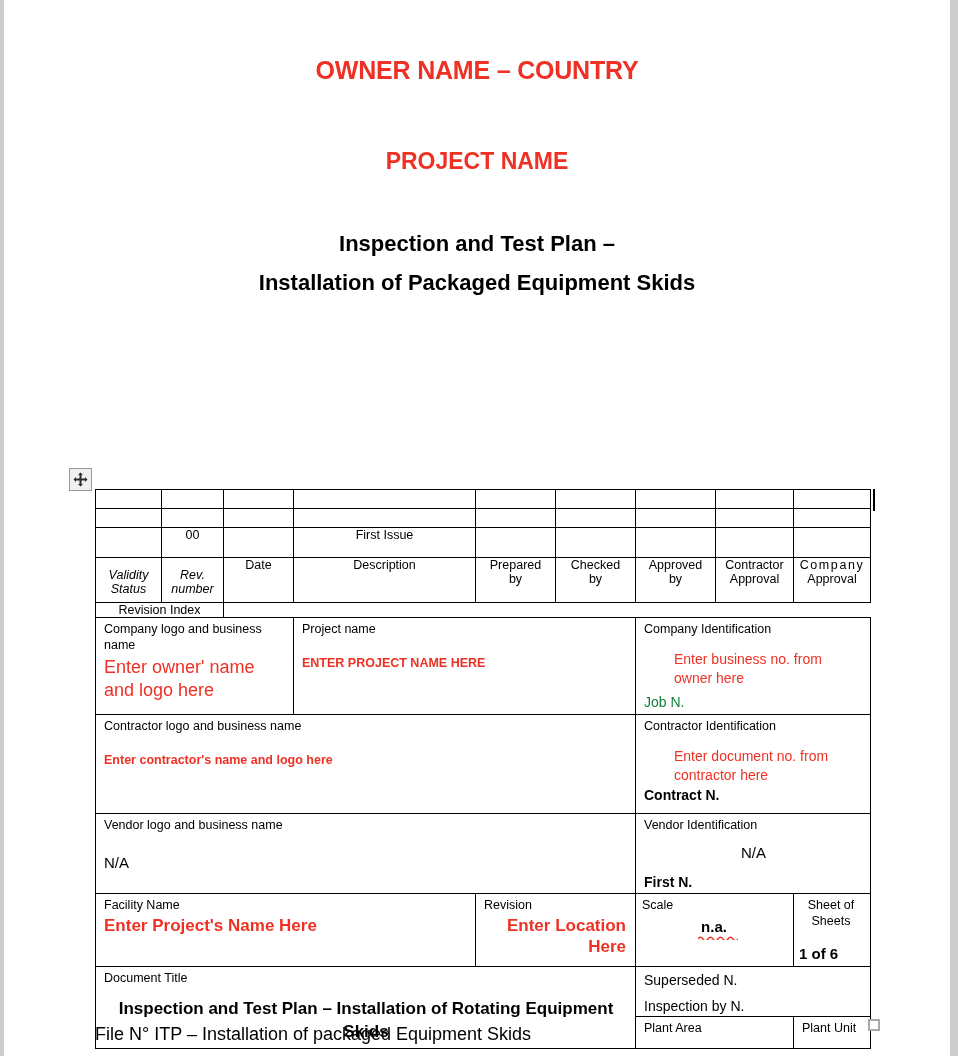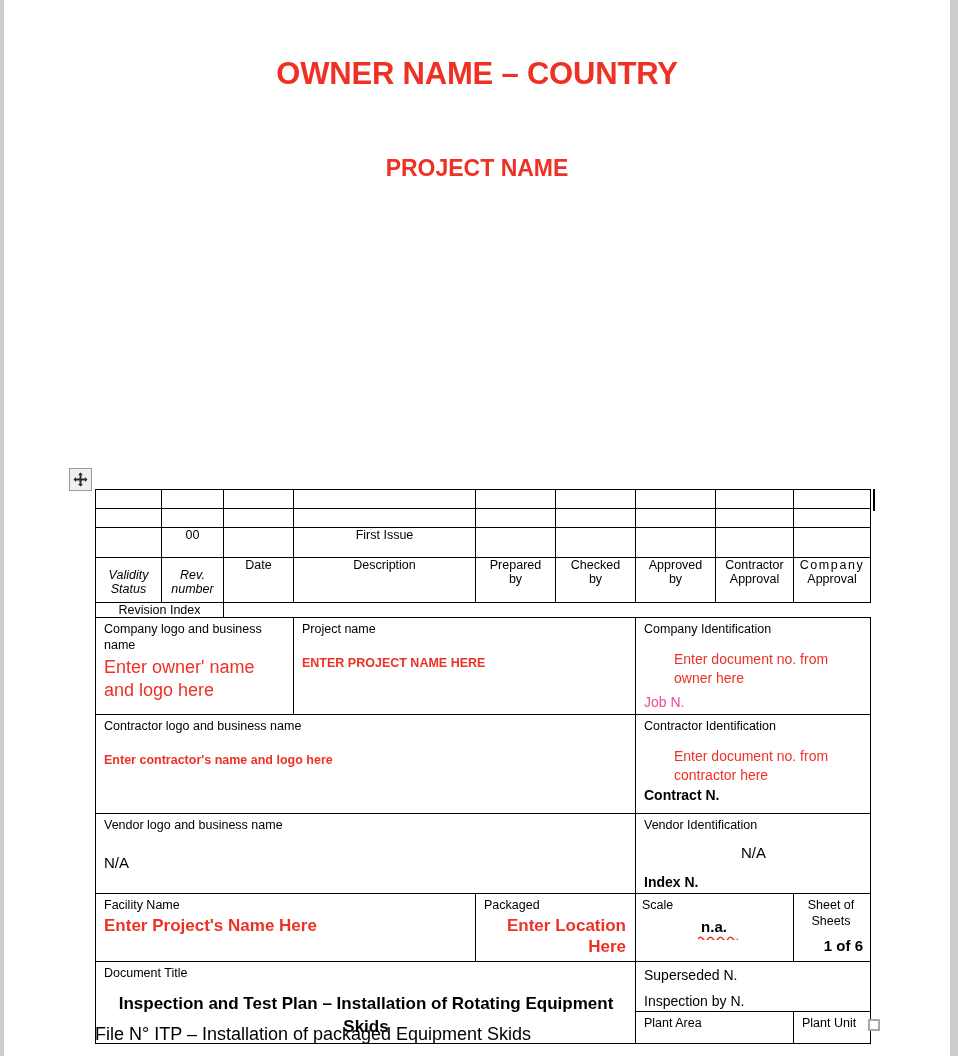--- a/index.html
+++ b/index.html
@@ -14,21 +14,21 @@
     left: 4px; top: 0;
     width: 946px; height: 1056px;
     background: #ffffff;
     overflow: hidden;
   }
 
   
   .titles { padding-top: 56px; text-align: center; }
   .t-owner {
     color: #ee3124;
-    font-size: 31px;
+    font-size: 25px;
     font-weight: bold;
     letter-spacing: -0.2px;
   }
   .t-project {
     color: #ee3124;
     font-size: 23px;
     font-weight: bold;
     margin-top: 63px;
   }
   .t-doc1 {
@@ -117,39 +117,39 @@
   .big-red { font-size: 18px; margin-top: 3px; }
   .bold-red-sm { font-size: 12.5px; font-weight: bold; margin-top: 18px; }
   .bold-red-md { font-size: 17px; font-weight: bold; margin-top: 1px; }
   .ident-red {
     font-size: 14px;
     color: #ee3124;
     margin: 12px 0 0 30px;
     line-height: 1.35;
   }
   .blk-bold { font-size: 14px; font-weight: bold; color: #000; }
-  .blk-norm { font-size: 14px; color: #ec4899; }
+  .blk-norm { font-size: 14px; color: #15803d; }
   .na-center { text-align: center; font-size: 15px; margin-top: 10px; }
   .na-left { font-size: 15px; margin-top: 20px; }
   .scale-val {
     text-align: center;
     font-size: 15px;
     font-weight: bold;
     margin-top: 4px;
     position: relative;
     display: inline-block;
     left: 50%;
     transform: translateX(-50%);
   }
   .squiggle {
     position: absolute;
     left: -3px; right: -5px; bottom: -5px;
     height: 5px;
   }
-  .sheet-val { text-align: right; font-size: 15px; font-weight: bold; margin-top: 8px; }
+  .sheet-val { text-align: left; font-size: 15px; font-weight: bold; margin-top: 16px; }
   .doc-title {
     text-align: center;
     font-size: 17px;
     font-weight: bold;
     line-height: 1.35;
     margin-top: 11px;
     padding: 0 4px;
   }
   .sup-line { font-size: 14px; padding: 5px 0 0 8px; }
 
@@ -165,20 +165,22 @@
   }
 </style>
 </head>
 <body>
 
 <div id="page">
 
   <div class="titles">
     <div class="t-owner">OWNER NAME – COUNTRY</div>
     <div class="t-project">PROJECT NAME</div>
+    <div class="t-doc1">Inspection and Test Plan –</div>
+    <div class="t-doc2">Installation of Packaged Equipment Skids</div>
   </div>
 
   <div id="move-handle">
     <svg width="15" height="15" viewBox="0 0 15 15" aria-hidden="true">
       <path d="M7.5 0.5 L10 3 H8.5 V6.5 H12 V5 L14.5 7.5 L12 10 V8.5 H8.5 V12 H10 L7.5 14.5 L5 12 H6.5 V8.5 H3 V10 L0.5 7.5 L3 5 V6.5 H6.5 V3 H5 Z" fill="#2b2b2b"></path>
     </svg>
   </div>
 
   <div id="caret"></div>
 
@@ -292,21 +294,21 @@
         </td>
         <td colspan="3">
           <div class="cell">
             <div class="lab">Project name</div>
             <div class="val-red bold-red-sm">ENTER PROJECT NAME HERE</div>
           </div>
         </td>
         <td colspan="3">
           <div class="cell" style="height:96px;position:relative;">
             <div class="lab">Company Identification</div>
-            <div class="ident-red">Enter document no. from owner here</div>
+            <div class="ident-red">Enter business no. from owner here</div>
             <div class="blk-norm" style="position:absolute;left:8px;bottom:4px;">Job N.</div>
           </div>
         </td>
       </tr>
 
       <tr>
         <td colspan="6" style="height:98px">
           <div class="cell">
             <div class="lab">Contractor logo and business name</div>
             <div class="val-red bold-red-sm">Enter contractor's name and logo here</div>
@@ -325,35 +327,35 @@
         <td colspan="6" style="height:79px">
           <div class="cell">
             <div class="lab">Vendor logo and business name</div>
             <div class="na-left">N/A</div>
           </div>
         </td>
         <td colspan="3">
           <div class="cell" style="height:79px;position:relative;">
             <div class="lab">Vendor Identification</div>
             <div class="na-center">N/A</div>
-            <div class="blk-bold" style="position:absolute;left:8px;bottom:3px;">Index N.</div>
+            <div class="blk-bold" style="position:absolute;left:8px;bottom:3px;">First N.</div>
           </div>
         </td>
       </tr>
 
       <tr>
         <td colspan="4" style="height:52px">
           <div class="cell">
             <div class="lab">Facility Name</div>
             <div class="val-red bold-red-md">Enter Project's Name Here</div>
           </div>
         </td>
         <td colspan="2">
           <div class="cell">
-            <div class="lab">Packaged</div>
+            <div class="lab">Revision</div>
             <div class="val-red bold-red-md" style="text-align:right;padding-right:2px;">Enter Location Here</div>
           </div>
         </td>
         <td colspan="2">
           <div class="cell" style="padding-left:6px;">
             <div class="lab">Scale</div>
             <div style="text-align:center;">
               <span class="scale-val" style="left:0;transform:none;">
                 <span>n.a.</span>
                 <svg class="squiggle" viewBox="0 0 40 5" preserveAspectRatio="none">

